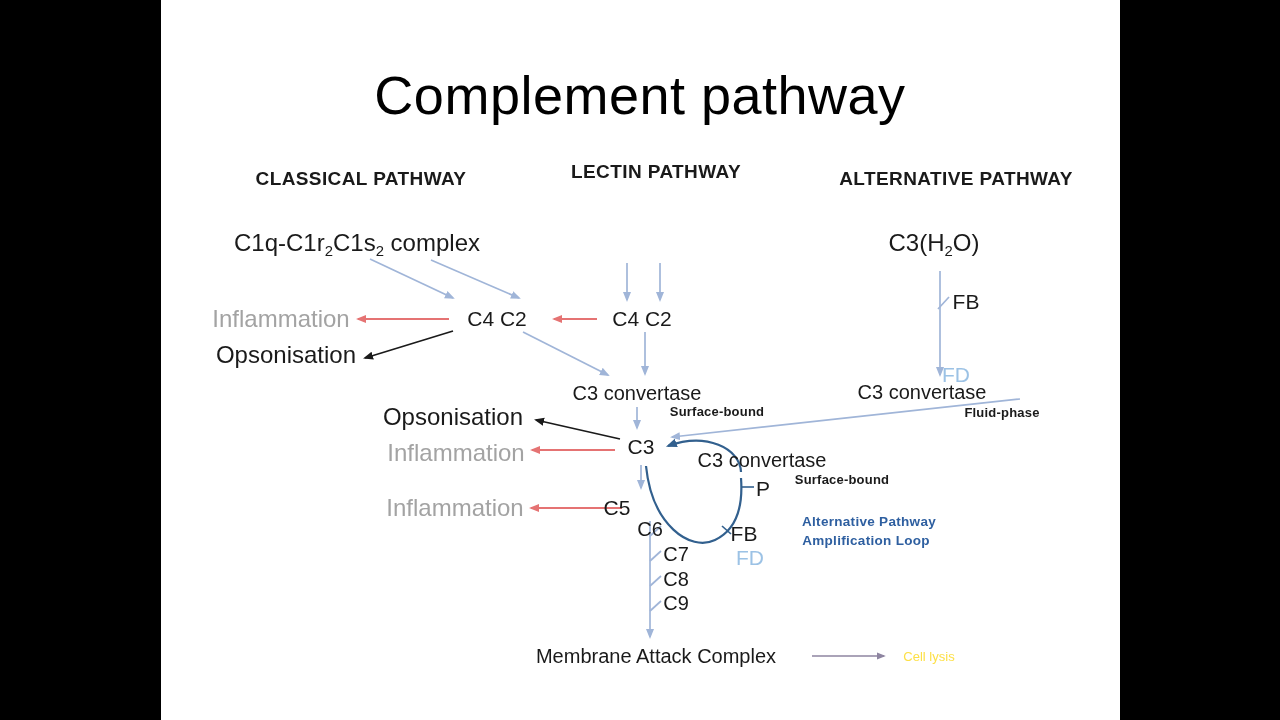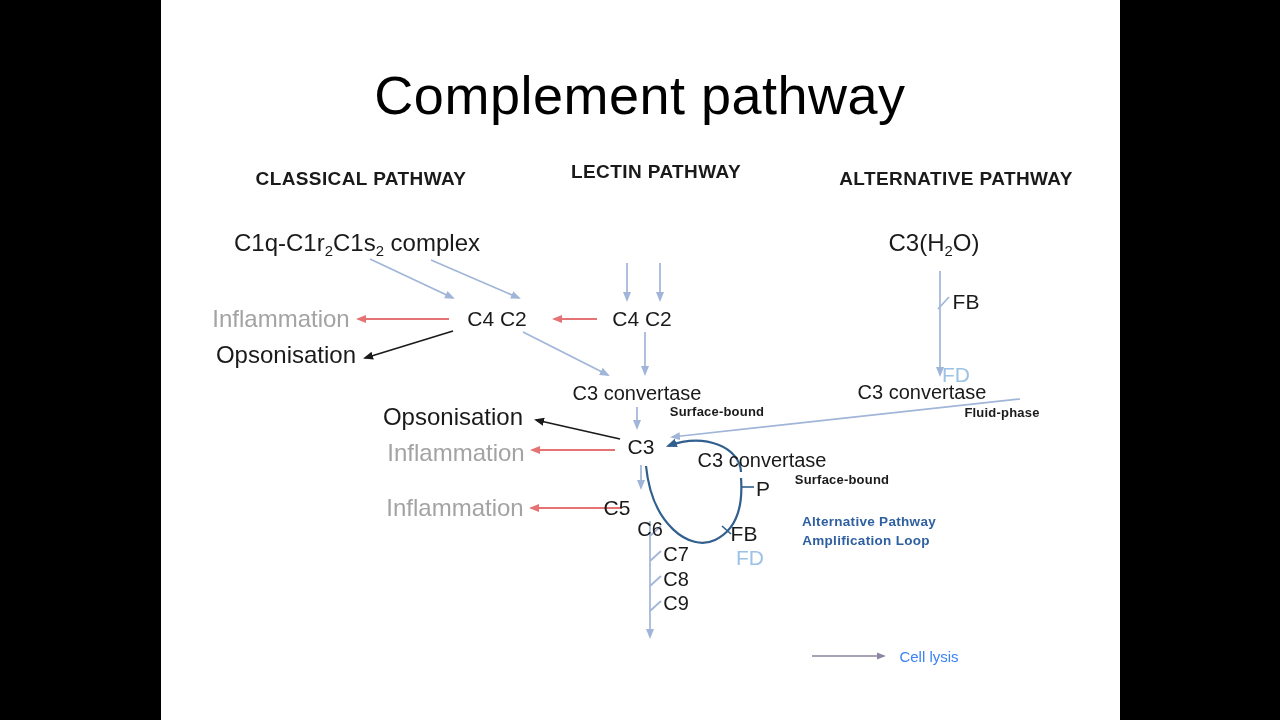--- a/index.html
+++ b/index.html
@@ -9,21 +9,21 @@
   .lbl{position:absolute;transform:translate(-50%,-50%);white-space:nowrap;
        font-size:20px;color:#1a1a1a;line-height:1;}
   .title{font-size:54px;letter-spacing:0.5px;color:#000;}
   .hdr{font-weight:700;font-size:19px;letter-spacing:0.4px;}
   .cx{font-size:24px;}
   .mol{font-size:21px;}
   .sm{font-size:13px;font-weight:700;letter-spacing:0.2px;}
   .red{color:#a3a3a3;}
   .fdblue{color:#9cc2e5;margin-top:48px;}
   .loopblue{color:#2e5fa0;font-weight:700;font-size:13.5px;letter-spacing:0.3px;}
-  .purple{color:#3b82f6;font-size:15px;}
+  .purple{color:#fde047;font-size:13px;}
   sub{font-size:0.62em;}
   svg.arrows{position:absolute;left:0;top:0;pointer-events:none;}
 </style>
 </head>
 <body>
 
 <div id="screen">
   <div class="stage"></div>
 
   <svg class="arrows" width="1280" height="720" viewBox="0 0 1280 720">
@@ -121,14 +121,15 @@
   <div class="lbl mol" style="left:744px;top:533px">FB</div>
   <div class="lbl loopblue" style="left:869px;top:522px">Alternative Pathway</div>
   <div class="lbl loopblue" style="left:866px;top:541px">Amplification Loop</div>
 
   <div class="lbl cx red" style="left:455px;top:508px">Inflammation</div>
   <div class="lbl mol" style="left:617px;top:507px">C5</div>
   <div class="lbl" style="left:650px;top:529px">C6</div>
   <div class="lbl" style="left:676px;top:554px">C7</div>
   <div class="lbl" style="left:676px;top:579px">C8</div>
   <div class="lbl" style="left:676px;top:603px">C9</div>
+  <div class="lbl" style="left:656px;top:656px">Membrane Attack Complex</div>
   <div class="lbl purple" style="left:929px;top:656px">Cell lysis</div>
 </div>
 
 </body></html>

